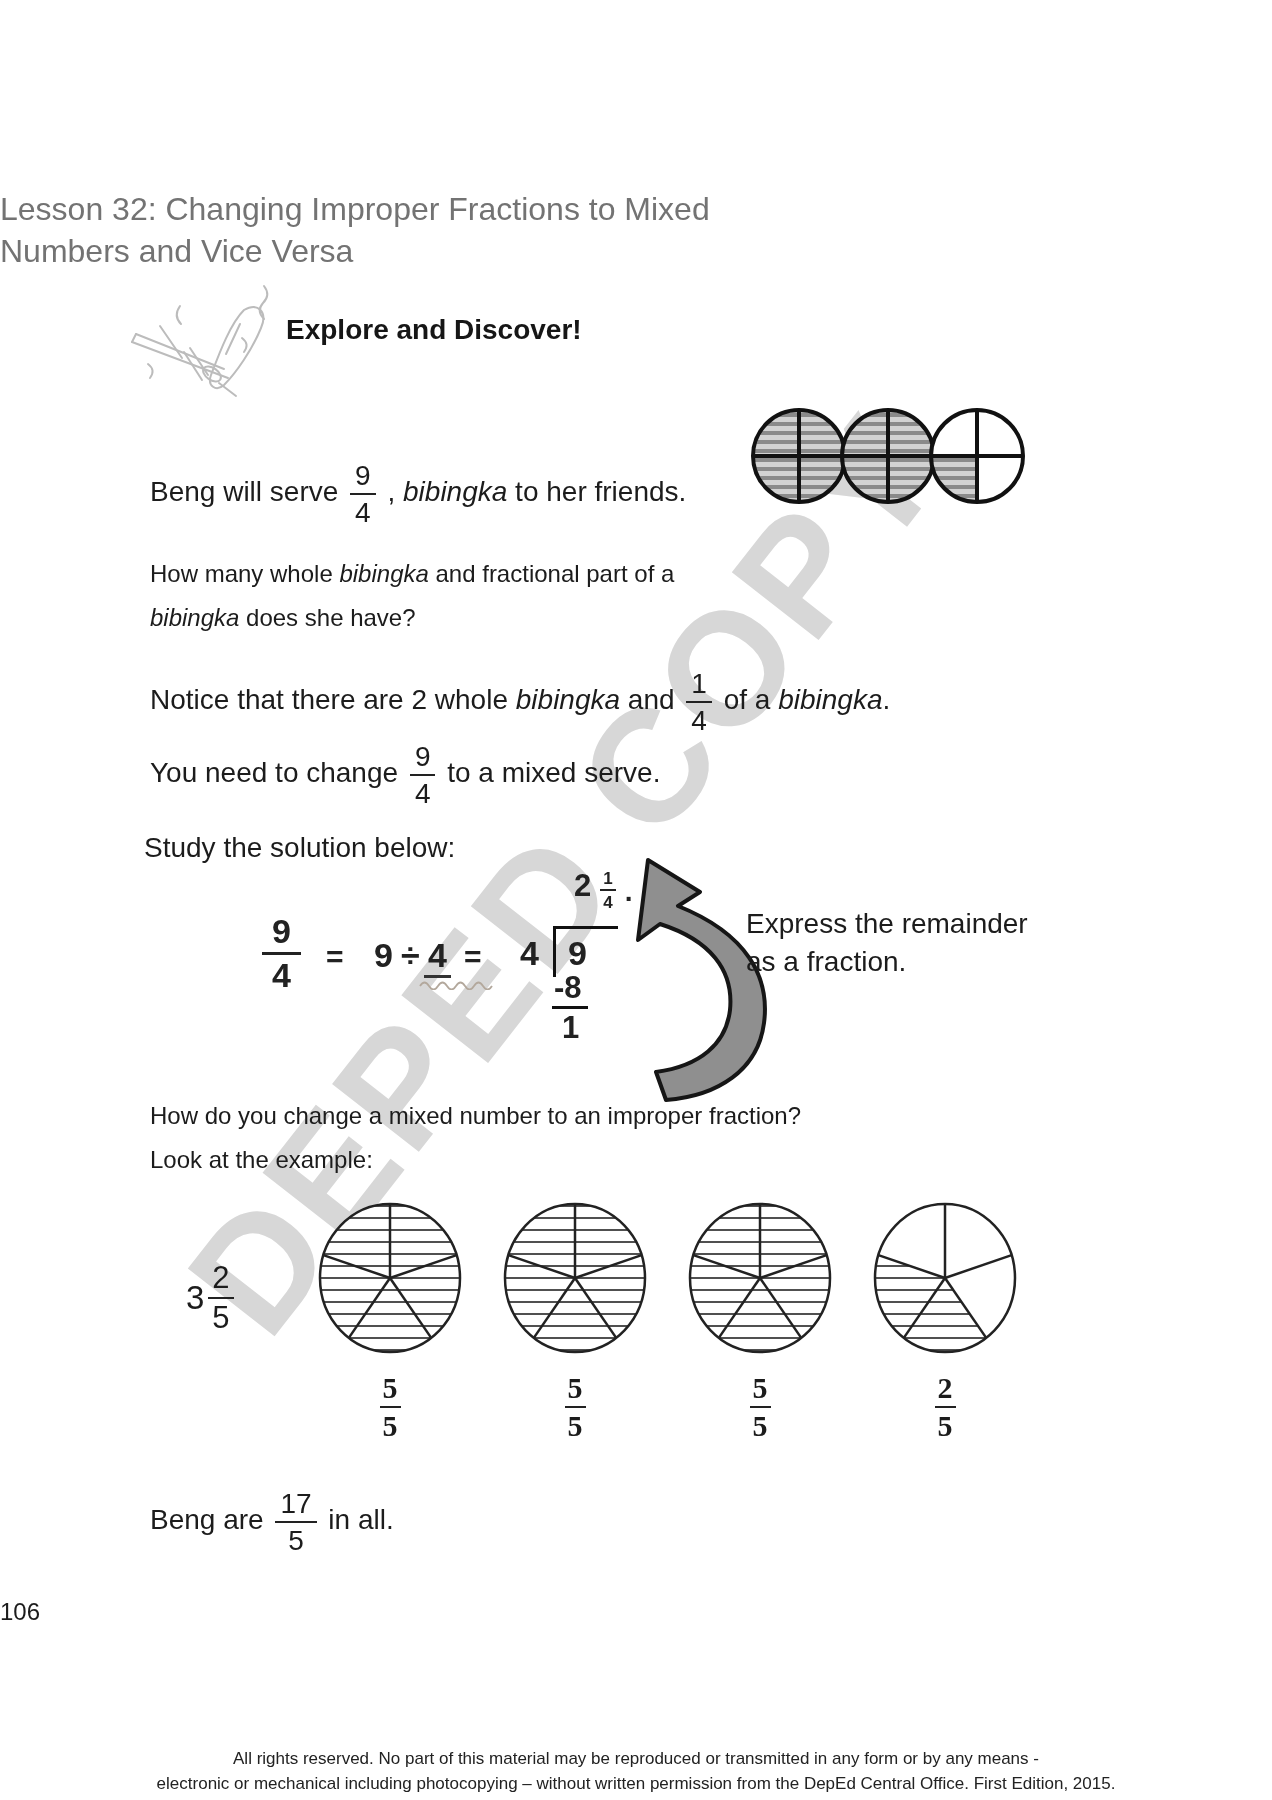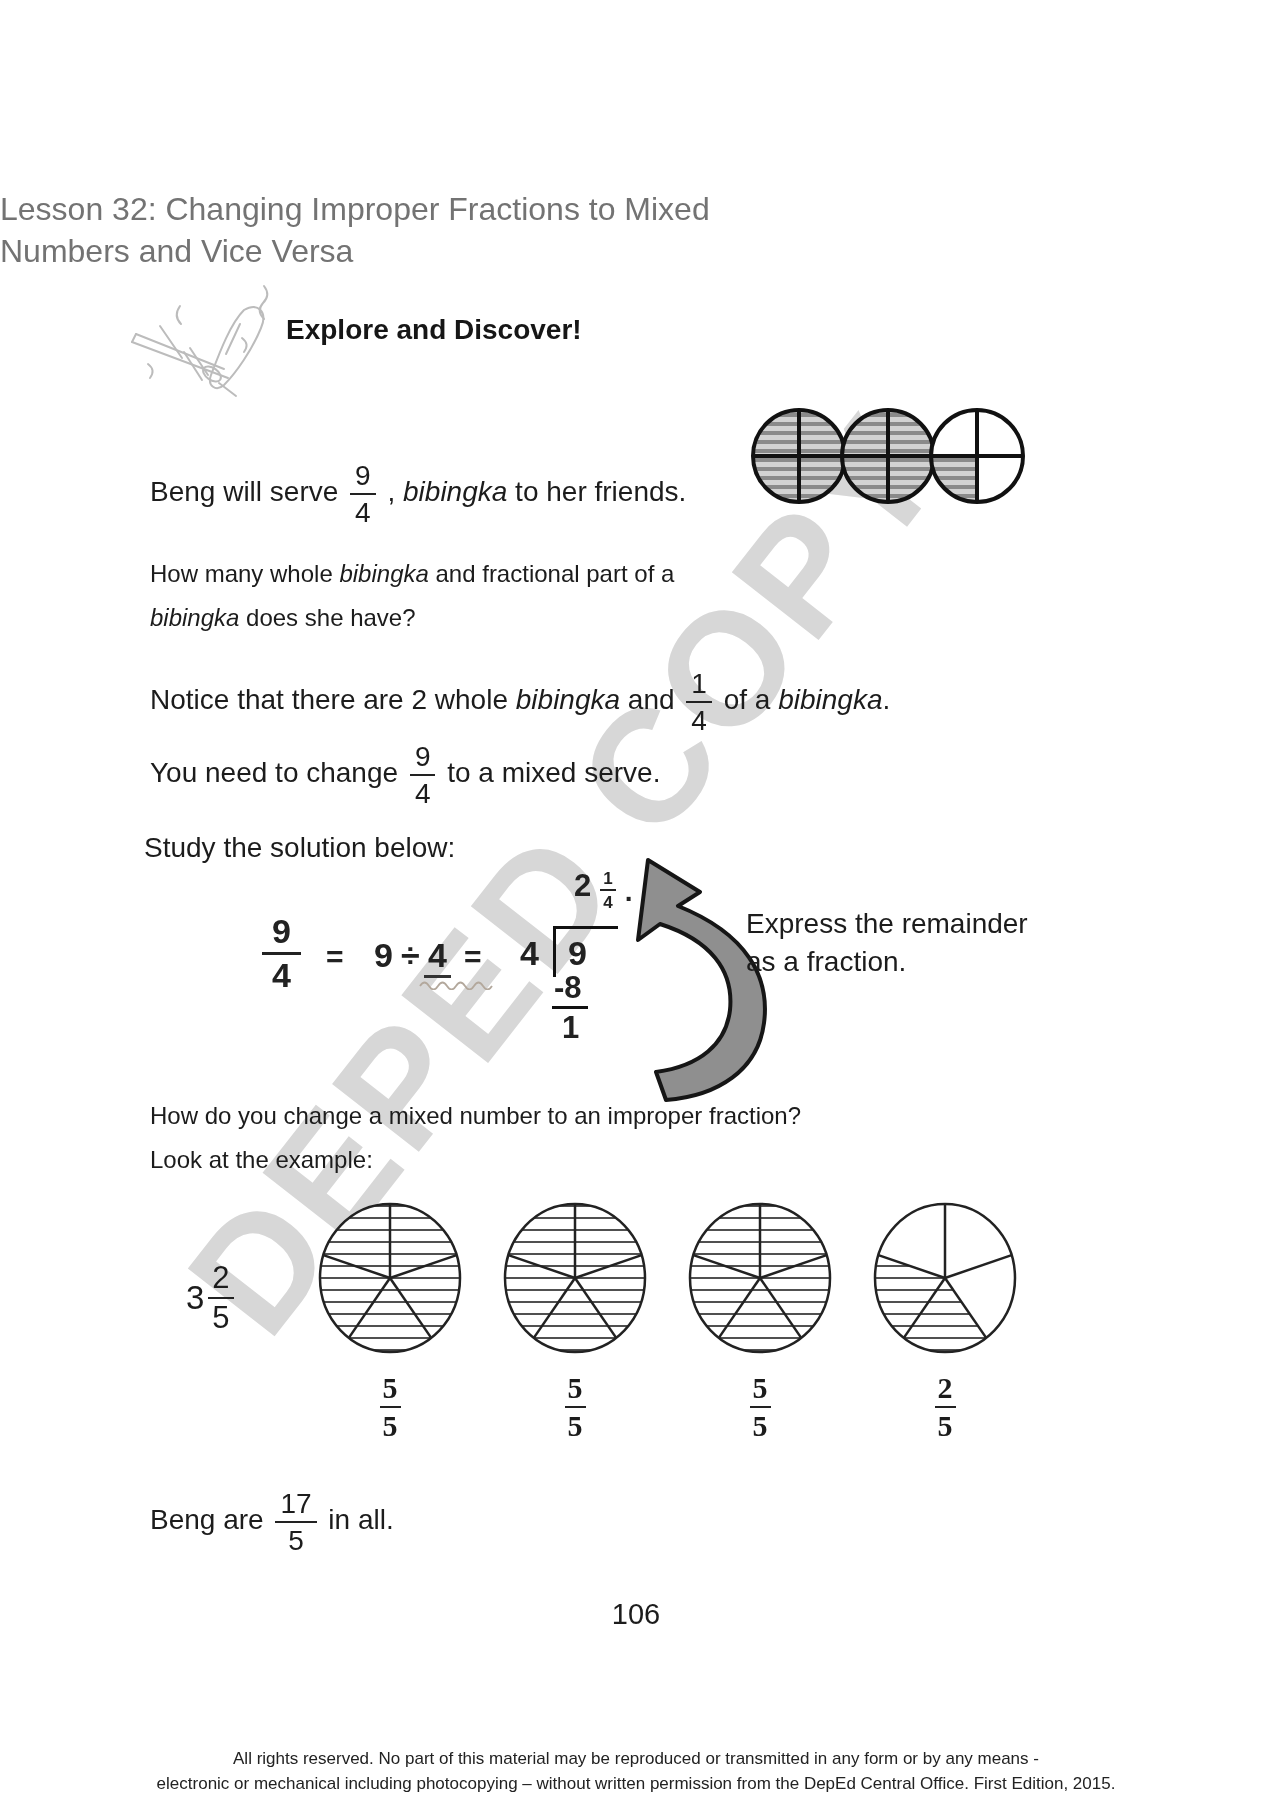--- a/index.html
+++ b/index.html
@@ -66,21 +66,21 @@
 
   .pies{position:absolute;left:316px;top:1200px;display:flex;gap:37px;}
   .pie-labels{position:absolute;left:316px;top:1372px;display:flex;gap:37px;}
   .pie-labels .cell{width:148px;text-align:center;}
   .sfrac{display:inline-flex;flex-direction:column;align-items:center;
         font-family:"Liberation Serif",serif;font-size:30px;font-weight:bold;line-height:1.05;}
   .sfrac .fn{border-bottom:2.5px solid #222;padding:0 3px 2px;}
   .sfrac .fd{padding-top:2px;}
 
   .total-row{left:150px;top:1480px;line-height:80px;}
-  .pageno{position:absolute;top:1598px;left:0;width:100%;text-align:center;font-size:29px;}
+  .pageno{position:absolute;top:1598px;left:0;width:100%;text-align:left;font-size:24px;}
   .footer{position:absolute;top:1722px;left:0;width:100%;text-align:center;
         font-size:17px;line-height:25px;color:#222;margin-top:24px;}
 </style>
 </head>
 <body>
 
 <div id="page">
 
   <div class="watermark">DEPED COPY</div>
 

